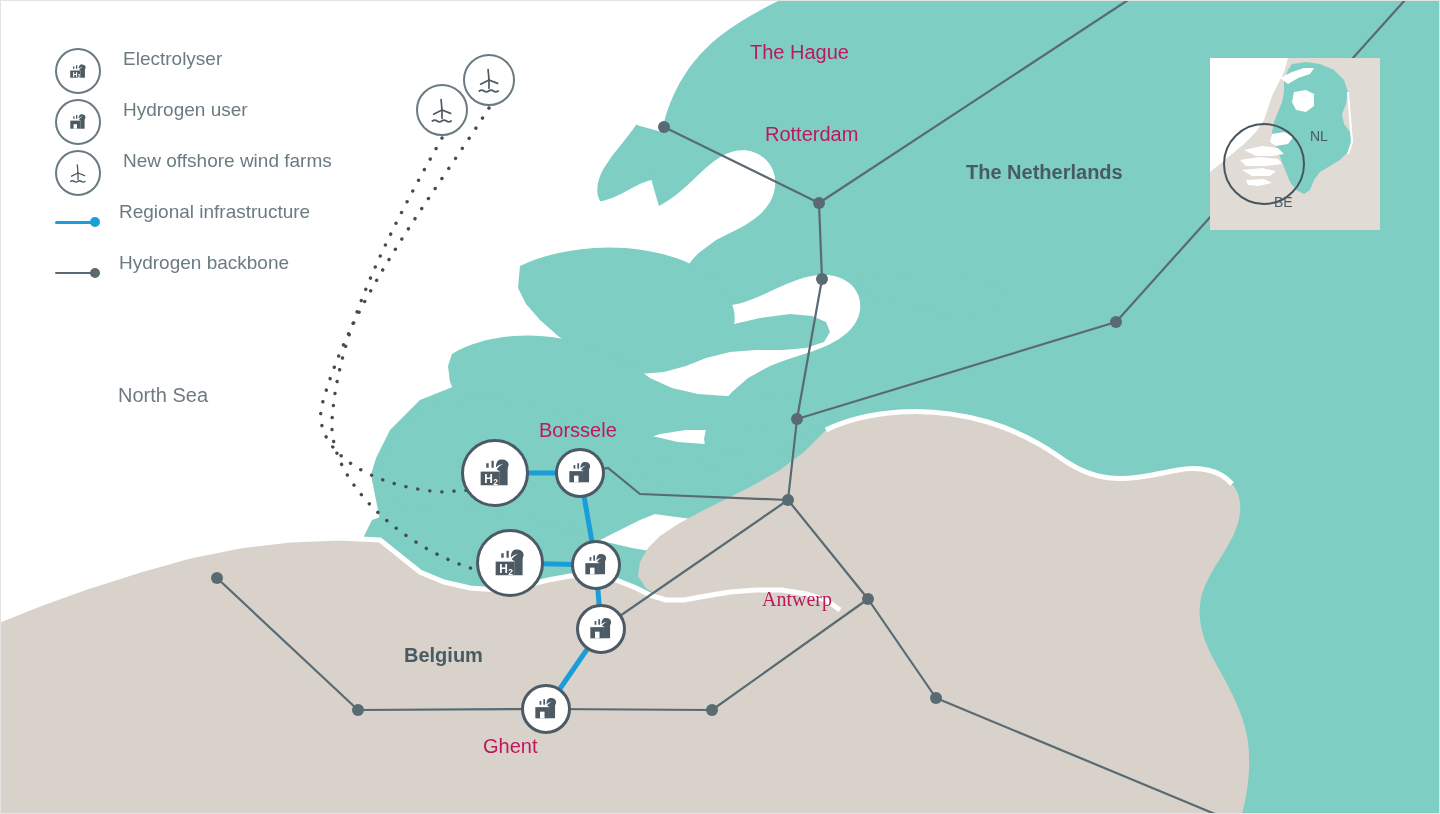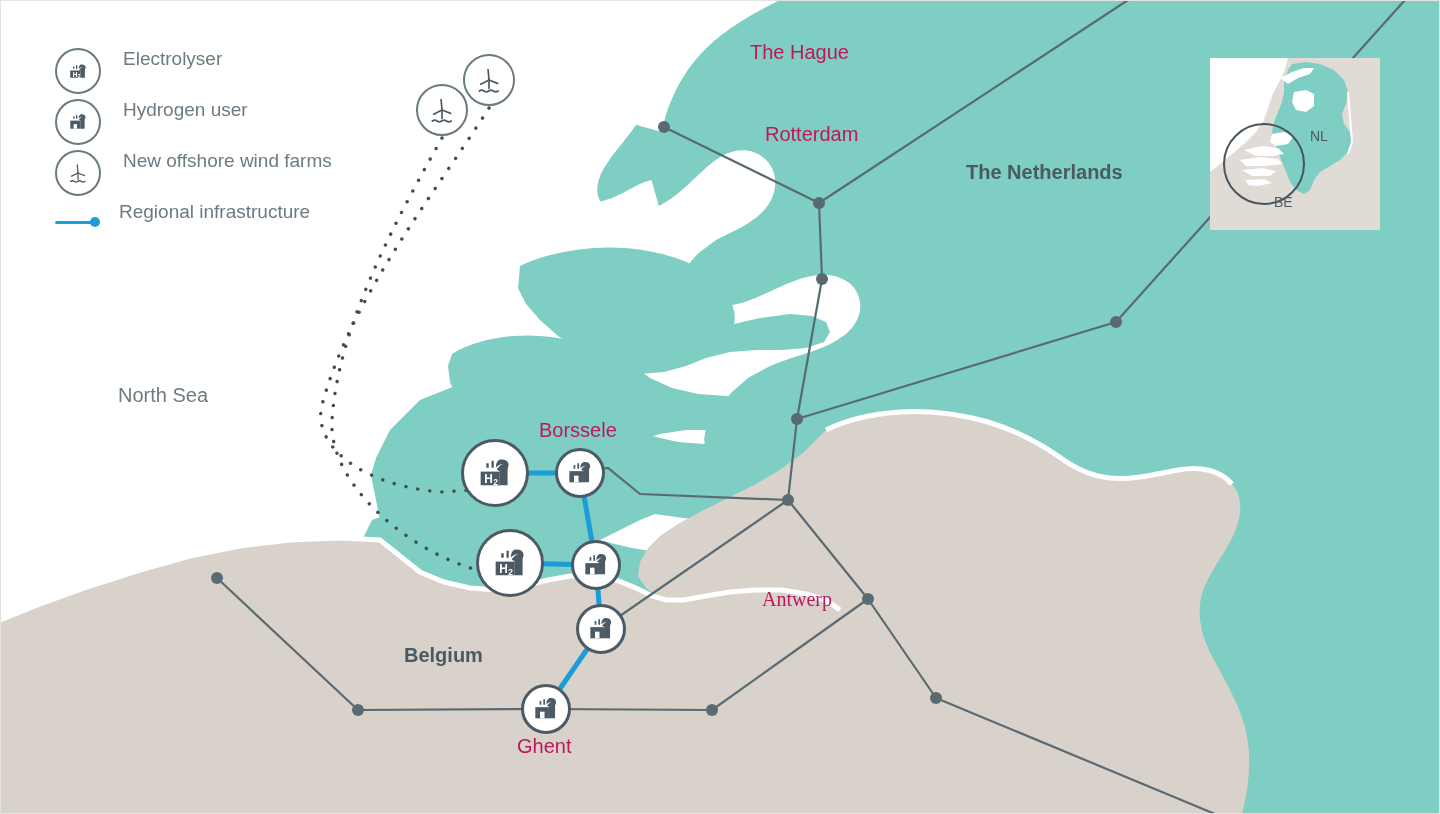--- a/index.html
+++ b/index.html
@@ -481,30 +481,36 @@
       <span class="leg-label">New offshore wind farms</span>
     </div>
 
     <div class="leg-row">
       <div class="leg-line-wrap">
         <div class="leg-line" style="background:#1B9DD9;"></div>
       </div>
       <span class="leg-label">Regional infrastructure</span>
     </div>
 
+    <div class="leg-row">
+      <div class="leg-line-wrap">
+        <div class="leg-line" style="background:#5A6A72;height:2px;"></div>
+      </div>
+      <span class="leg-label">Hydrogen backbone</span>
+    </div>
   </div>
 
   <div class="lbl sea" style="left:118px; top:384px;">North Sea</div>
   <div class="lbl city" style="left:750px; top:41px;">The Hague</div>
   <div class="lbl city" style="left:765px; top:123px;">Rotterdam</div>
   <div class="lbl country" style="left:966px; top:161px;">The Netherlands</div>
   <div class="lbl city" style="left:539px; top:419px;">Borssele</div>
   <div class="lbl city" style="left:762px; top:588px;font-family:Liberation Serif, serif;">Antwerp</div>
   <div class="lbl country" style="left:404px; top:644px;">Belgium</div>
-  <div class="lbl city" style="left:517px; top:735px;">Ghent</div>
+  <div class="lbl city" style="left:483px; top:735px;">Ghent</div>
 
   <div class="marker wind" style="left:489px; top:80px;">
     <svg width="34" height="34" viewBox="0 0 26 26">
       <g stroke="#4b5a64" stroke-width="1.3" fill="none" stroke-linecap="round">
         <path d="M13 13 L12.3 5"></path>
           <path d="M13 13 L19.6 15.6"></path>
         <path d="M13 13 L6.6 16.2"></path>
           <path d="M13 13 L13 19.4"></path>
         <path d="M5.6 21.4q1.8-1.3 3.6 0 1.8 1.3 3.6 0 1.8-1.3 3.6 0 1.8 1.3 3.6 0"></path>
       </g>

